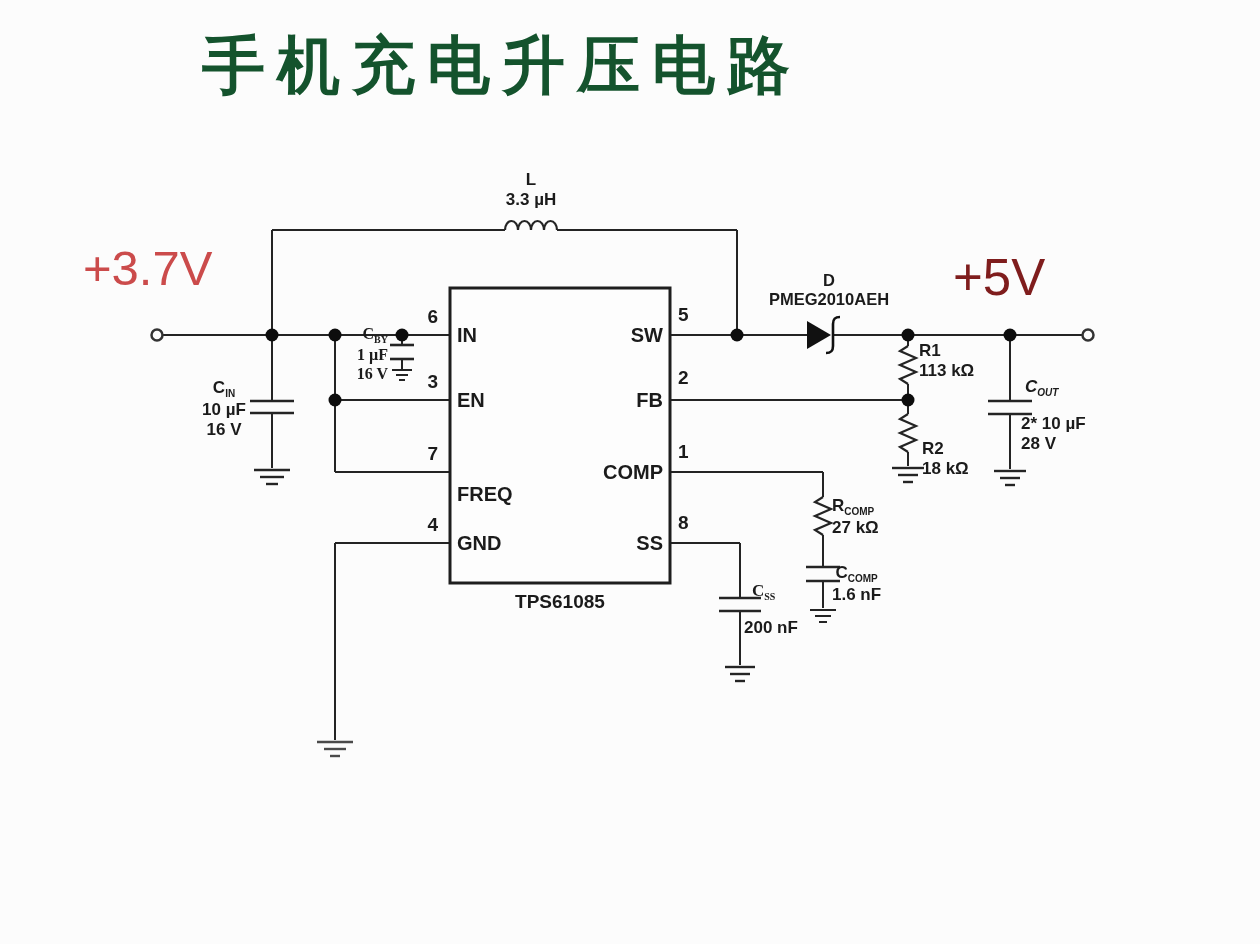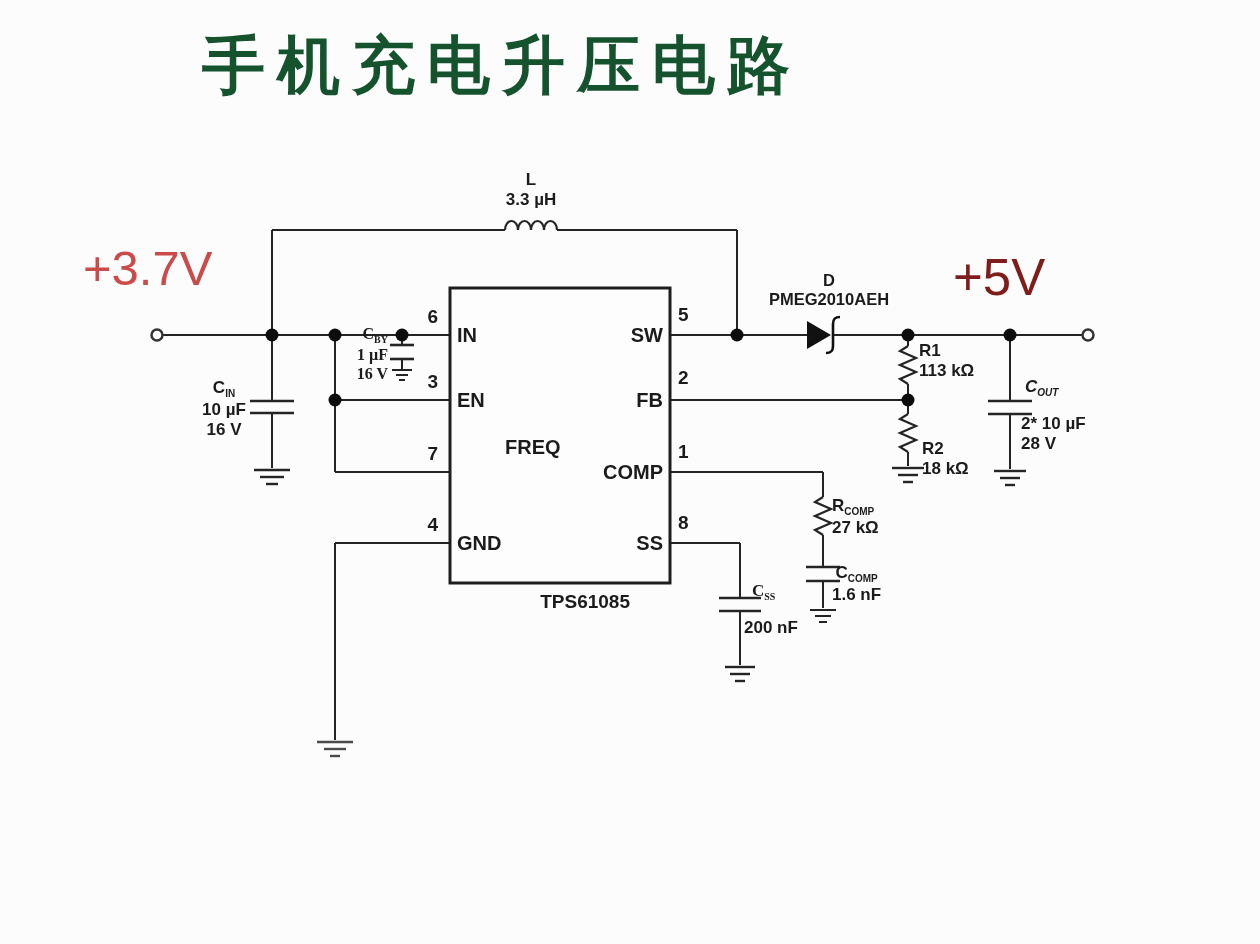--- a/index.html
+++ b/index.html
@@ -215,23 +215,23 @@
   <div class="lbl pin-num alignR" style="left:414px;top:443px;width:24px;">7</div>
   <div class="lbl pin-num alignR" style="left:414px;top:514px;width:24px;">4</div>
 
   <div class="lbl pin-num" style="left:678px;top:304px;">5</div>
   <div class="lbl pin-num" style="left:678px;top:367px;">2</div>
   <div class="lbl pin-num" style="left:678px;top:441px;">1</div>
   <div class="lbl pin-num" style="left:678px;top:512px;">8</div>
 
   <div class="lbl pin-label" style="left:457px;top:324px;">IN</div>
   <div class="lbl pin-label" style="left:457px;top:389px;">EN</div>
-  <div class="lbl pin-label" style="left:457px;top:436px;margin-left:48px;">FREQ</div>
+  <div class="lbl pin-label" style="left:457px;top:483px;">FREQ</div>
   <div class="lbl pin-label" style="left:457px;top:532px;">GND</div>
 
   <div class="lbl pin-label alignR" style="left:560px;top:324px;width:103px;">SW</div>
   <div class="lbl pin-label alignR" style="left:560px;top:389px;width:103px;">FB</div>
   <div class="lbl pin-label alignR" style="left:560px;top:461px;width:103px;">COMP</div>
   <div class="lbl pin-label alignR" style="left:560px;top:532px;width:103px;">SS</div>
 
-  <div class="lbl ic-part alignC" style="left:490px;top:591px;width:140px;text-align:right;">TPS61085</div>
+  <div class="lbl ic-part alignC" style="left:490px;top:591px;width:140px;">TPS61085</div>
 
 </div>
 
 </body></html>

